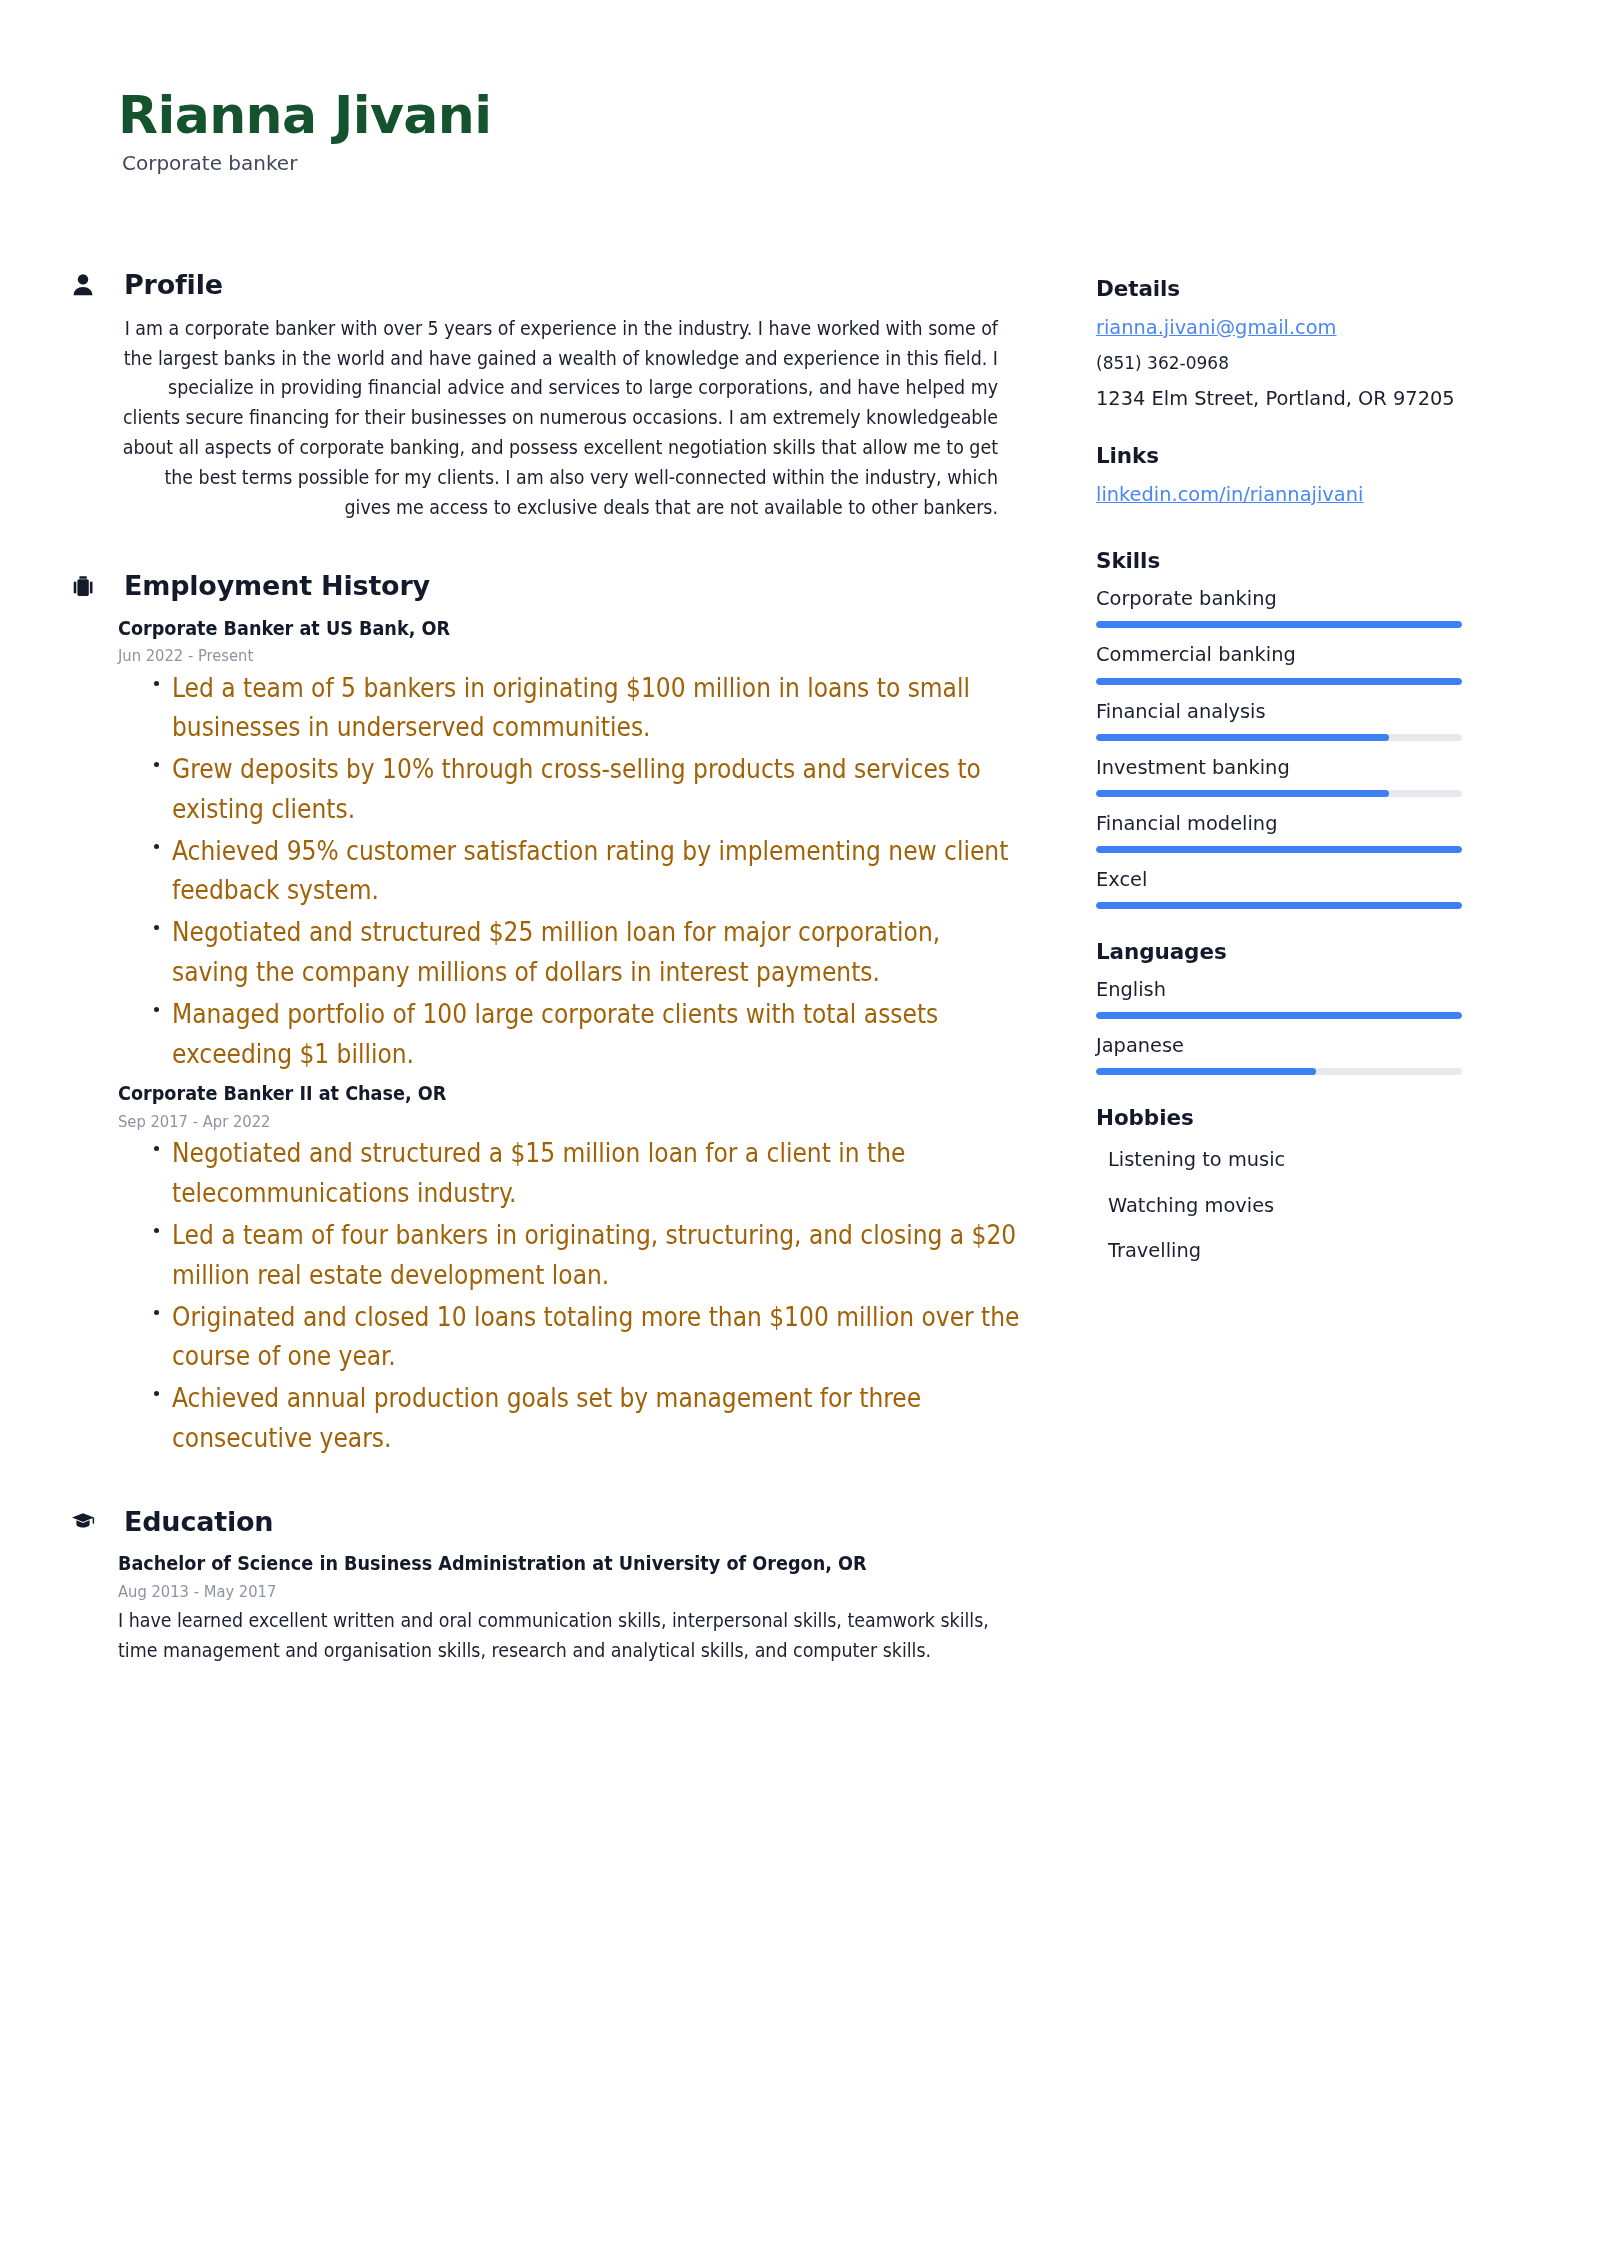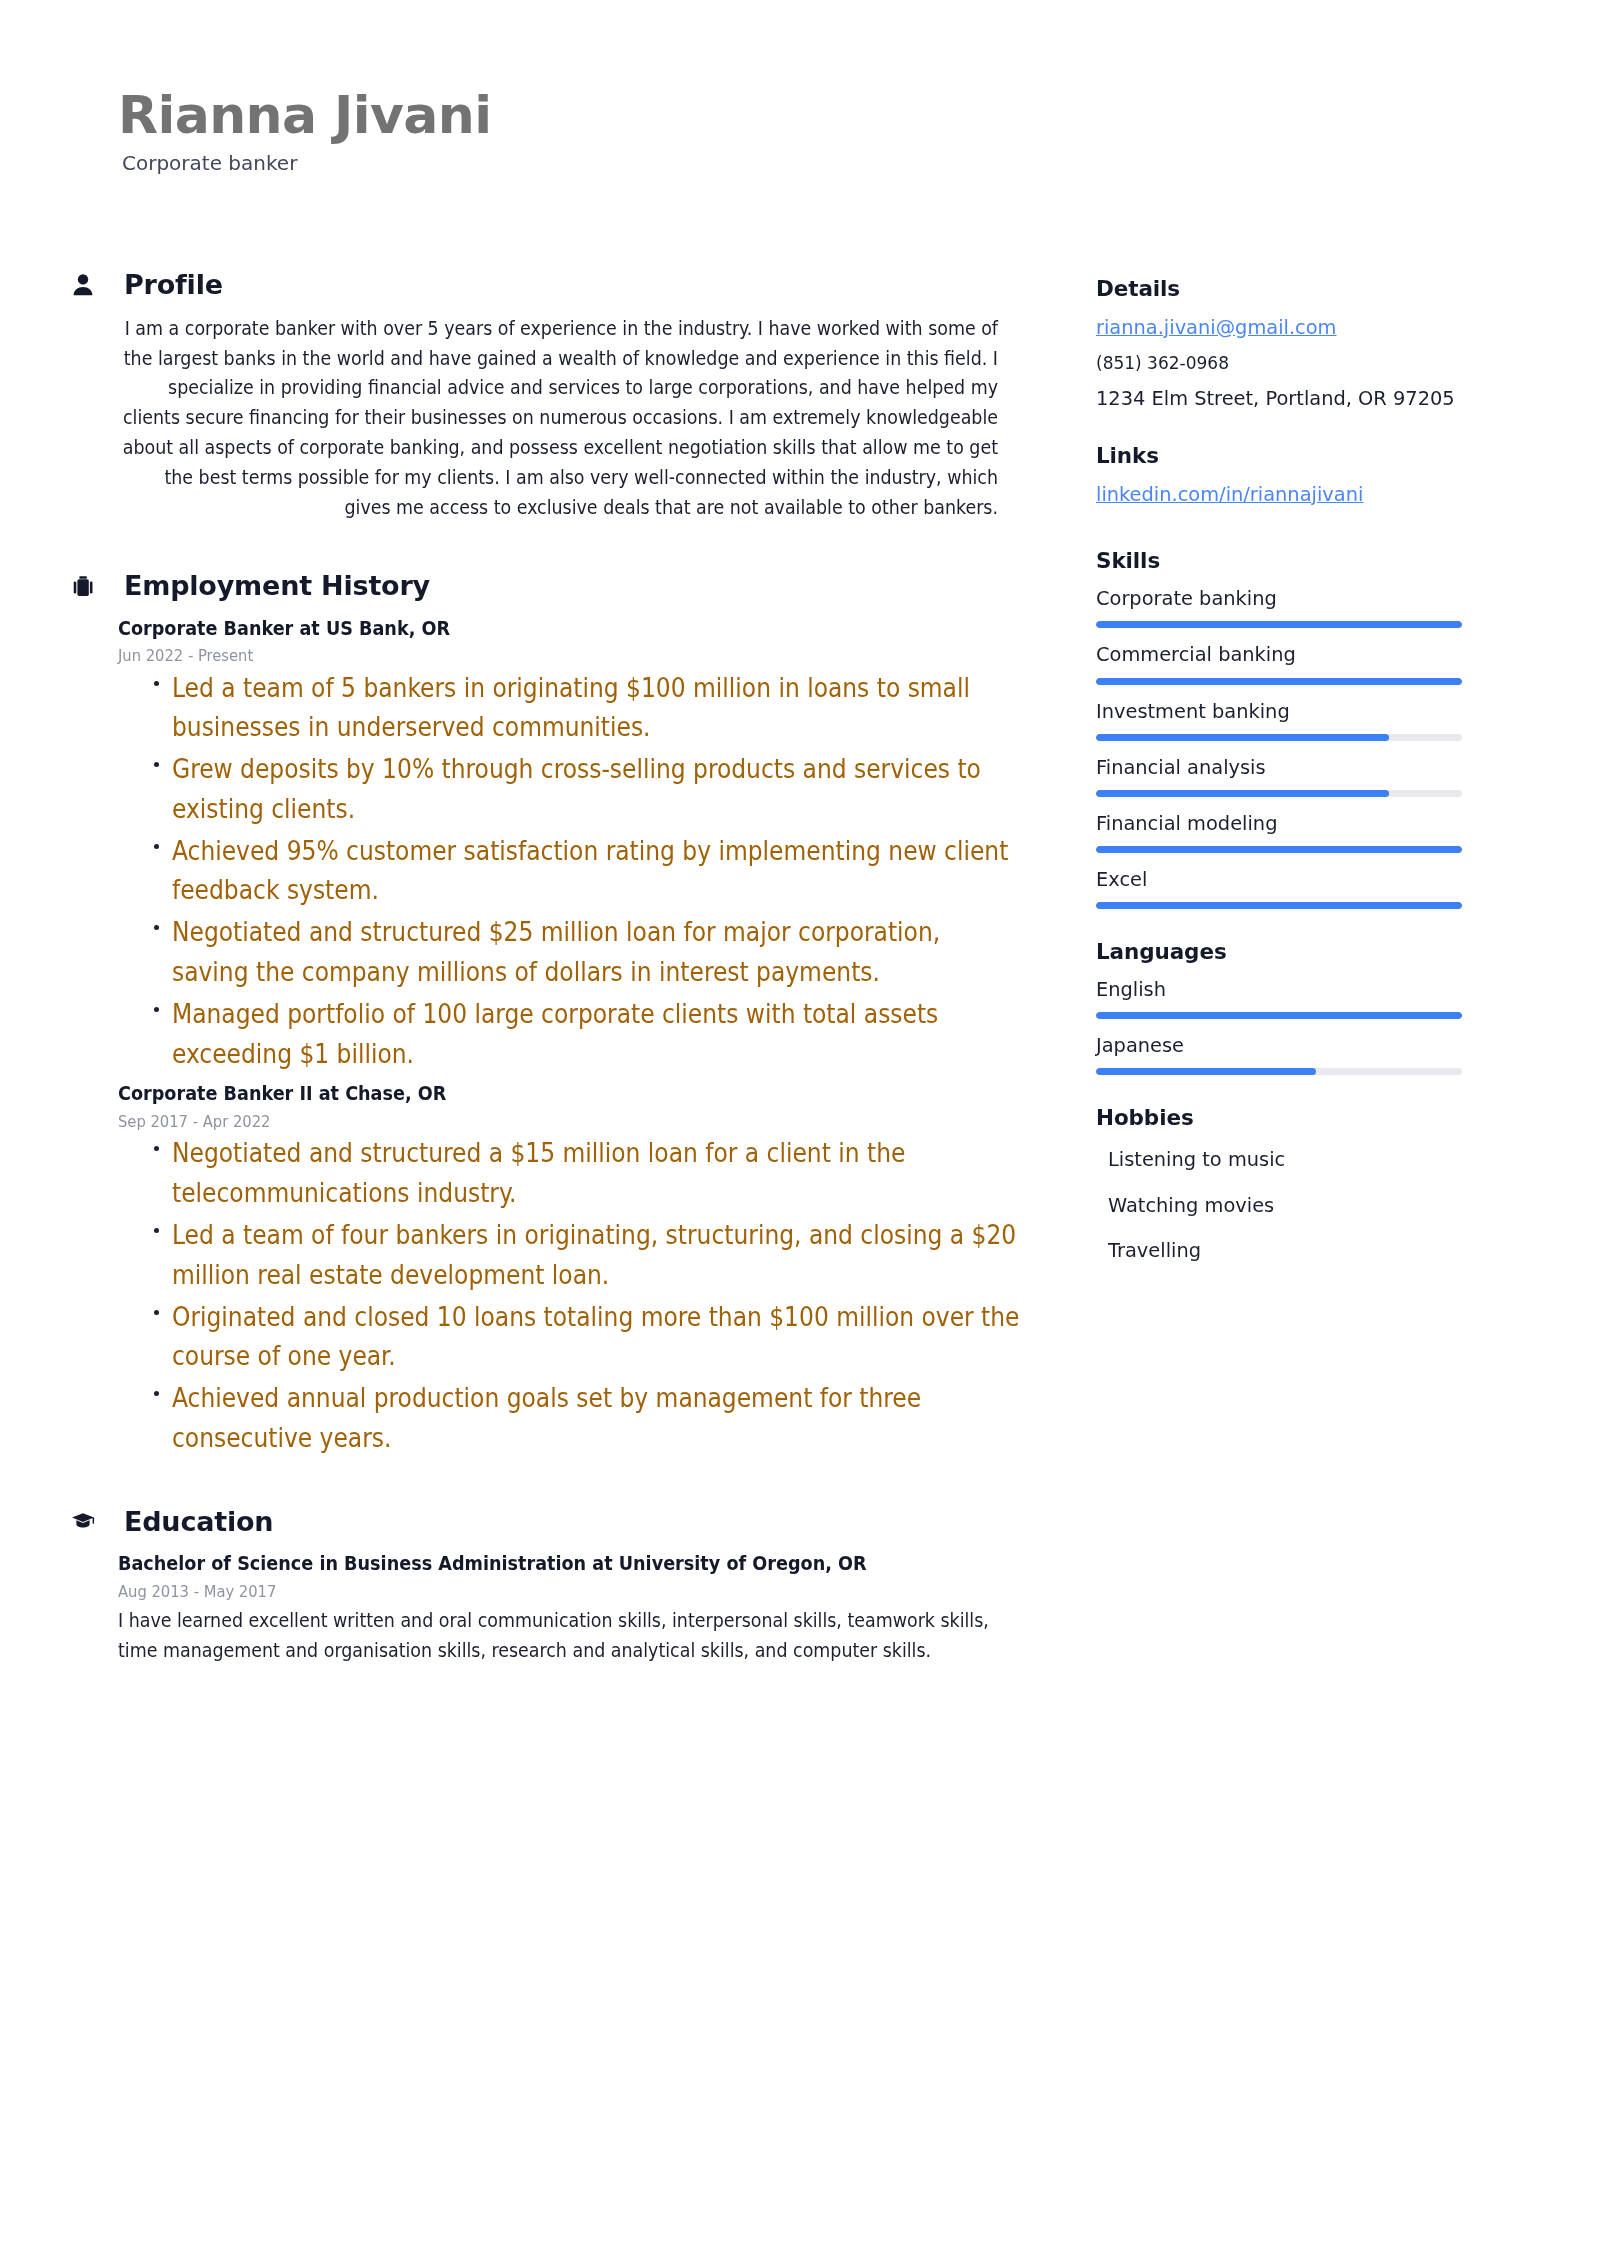--- a/index.html
+++ b/index.html
@@ -29,21 +29,21 @@
     position: absolute;
     left: 118px;
     top: 88px;
     width: 1000px;
   }
   .full-name {
     font-family: "DejaVu Sans", sans-serif;
     font-size: 52px;
     font-weight: bold;
     letter-spacing: -0.6px;
-    color: #737373;
+    color: #14532d;
     line-height: 1.06;
     margin: 0;
   }
   .job-title {
     font-family: "DejaVu Sans", sans-serif;
     font-size: 20px;
     font-weight: normal;
     color: #41485c;
     margin: 8px 0 0 4px;
     line-height: 1.2;
@@ -331,28 +331,28 @@
       </div>
 
       <div class="rate-item">
         <div class="rate-label">Commercial banking</div>
         <div class="rate-track">
           <div class="rate-fill" style="width: 100%;"></div>
         </div>
       </div>
 
       <div class="rate-item">
+        <div class="rate-label">Financial analysis</div>
+        <div class="rate-track">
+          <div class="rate-fill" style="width: 80%;"></div>
+        </div>
+      </div>
+
+      <div class="rate-item">
         <div class="rate-label">Investment banking</div>
-        <div class="rate-track">
-          <div class="rate-fill" style="width: 80%;"></div>
-        </div>
-      </div>
-
-      <div class="rate-item">
-        <div class="rate-label">Financial analysis</div>
         <div class="rate-track">
           <div class="rate-fill" style="width: 80%;"></div>
         </div>
       </div>
 
       <div class="rate-item">
         <div class="rate-label">Financial modeling</div>
         <div class="rate-track">
           <div class="rate-fill" style="width: 100%;"></div>
         </div>

